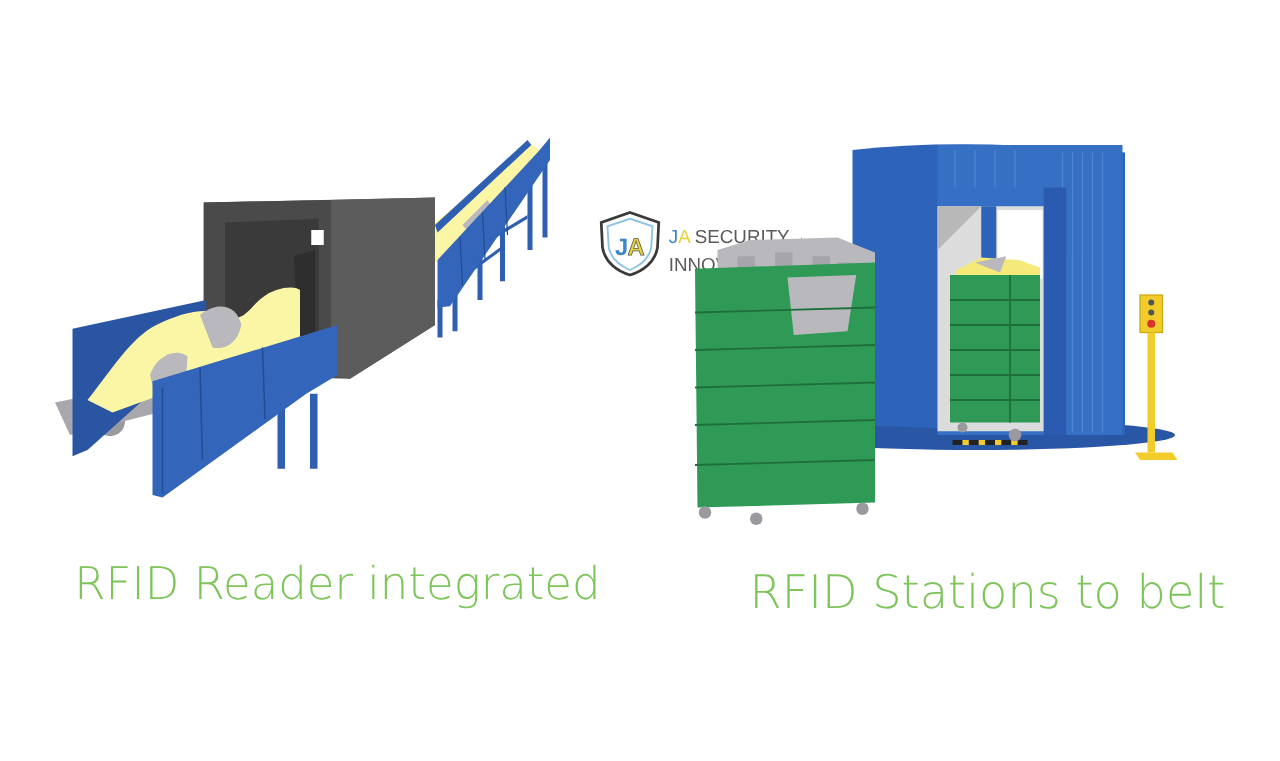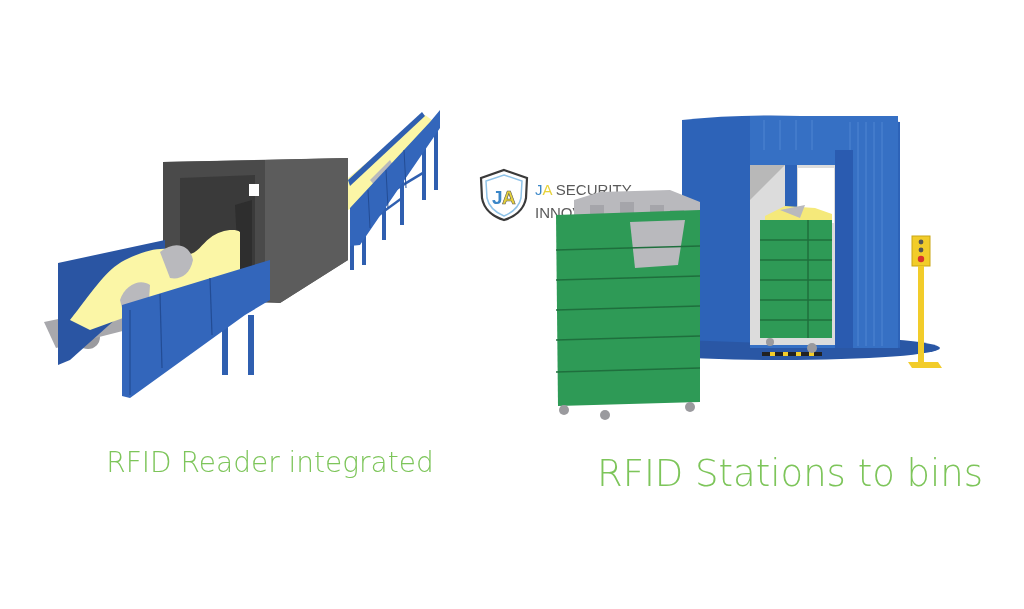--- a/index.html
+++ b/index.html
@@ -154,19 +154,19 @@
     <line x1="6" y1="170" x2="150" y2="166"></line>
     <line x1="6" y1="200" x2="150" y2="196"></line>
     <line x1="6" y1="230" x2="150" y2="226"></line>
     <line x1="6" y1="262" x2="150" y2="258"></line>
   </g>
   <circle cx="14" cy="300" r="5" fill="#9a9a9e"></circle>
   <circle cx="55" cy="305" r="5" fill="#9a9a9e"></circle>
   <circle cx="140" cy="297" r="5" fill="#9a9a9e"></circle>
 </svg>
 
-<div class="caption" style="left:30px;top:446px;width:480px;font-size:28px;">
+<div class="caption" style="left:30px;top:446px;width:480px;font-size:36px;">
   <span class="line">RFID Reader integrated</span>
 </div>
 
 <div class="caption" style="left:570px;top:452px;width:440px;font-size:37px;">
-  <span class="line">RFID Stations to bins</span>
+  <span class="line">RFID Stations to belt</span>
 </div>
 
 </body></html>

